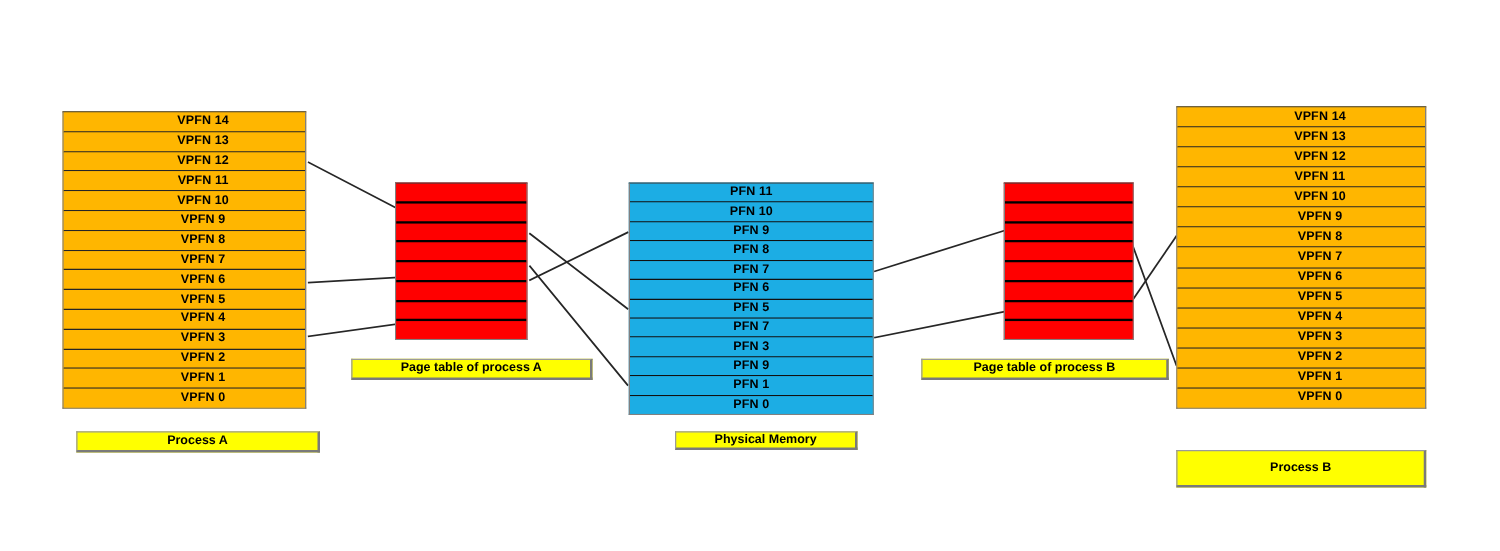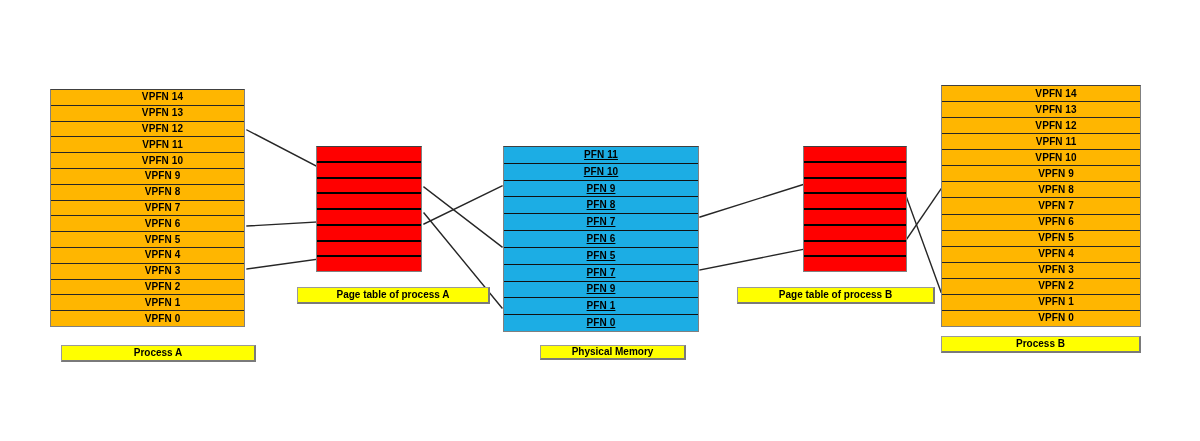--- a/index.html
+++ b/index.html
@@ -76,21 +76,20 @@
   }
   .ptable .cell:last-child { border-bottom: none; }
 
   
   .pmem {
     background: #1CADE4;
   }
   .pmem .cell {
     background: #1CADE4;
     border-bottom: 1px solid #111111;
-    text-decoration: underline;
   }
   .pmem .cell:last-child { border-bottom: none; }
 
   
   .caption {
     position: absolute;
     z-index: 2;
     box-sizing: border-box;
     background: #FFFF00;
     border: 1px solid #9a9a9a;
@@ -147,31 +146,32 @@
   <div class="block ptable" style="left:316px; top:146px; width:106px; height:126px;">
     <div class="cell"></div>
     <div class="cell"></div>
     <div class="cell"></div>
     <div class="cell"></div>
     <div class="cell"></div>
     <div class="cell"></div>
     <div class="cell"></div>
     <div class="cell"></div>
   </div>
-  <div class="caption" style="left:281px; top:287px; width:193px; height:17px;margin-left:16px;">Page table of process A</div>
+  <div class="caption" style="left:281px; top:287px; width:193px; height:17px;">Page table of process A</div>
 
   <div class="block pmem" style="left:503px; top:146px; width:196px; height:186px;">
     <div class="cell">PFN 11</div>
     <div class="cell">PFN 10</div>
     <div class="cell">PFN 9</div>
     <div class="cell">PFN 8</div>
     <div class="cell">PFN 7</div>
     <div class="cell">PFN 6</div>
     <div class="cell">PFN 5</div>
     <div class="cell">PFN 7</div>
+    <div class="cell">PFN 3</div>
     <div class="cell">PFN 9</div>
     <div class="cell">PFN 1</div>
     <div class="cell">PFN 0</div>
   </div>
   <div class="caption" style="left:540px; top:345px; width:146px; height:15px;">Physical Memory</div>
 
   <div class="block ptable" style="left:803px; top:146px; width:104px; height:126px;">
     <div class="cell"></div>
     <div class="cell"></div>
     <div class="cell"></div>
@@ -193,15 +193,15 @@
     <div class="cell">VPFN 8</div>
     <div class="cell">VPFN 7</div>
     <div class="cell">VPFN 6</div>
     <div class="cell">VPFN 5</div>
     <div class="cell">VPFN 4</div>
     <div class="cell">VPFN 3</div>
     <div class="cell">VPFN 2</div>
     <div class="cell">VPFN 1</div>
     <div class="cell">VPFN 0</div>
   </div>
-  <div class="caption" style="left:941px; top:336px; width:200px; height:17px;">Process B</div>
+  <div class="caption" style="left:941px; top:360px; width:200px; height:30px;">Process B</div>
 
 </div>
 
 </body></html>

